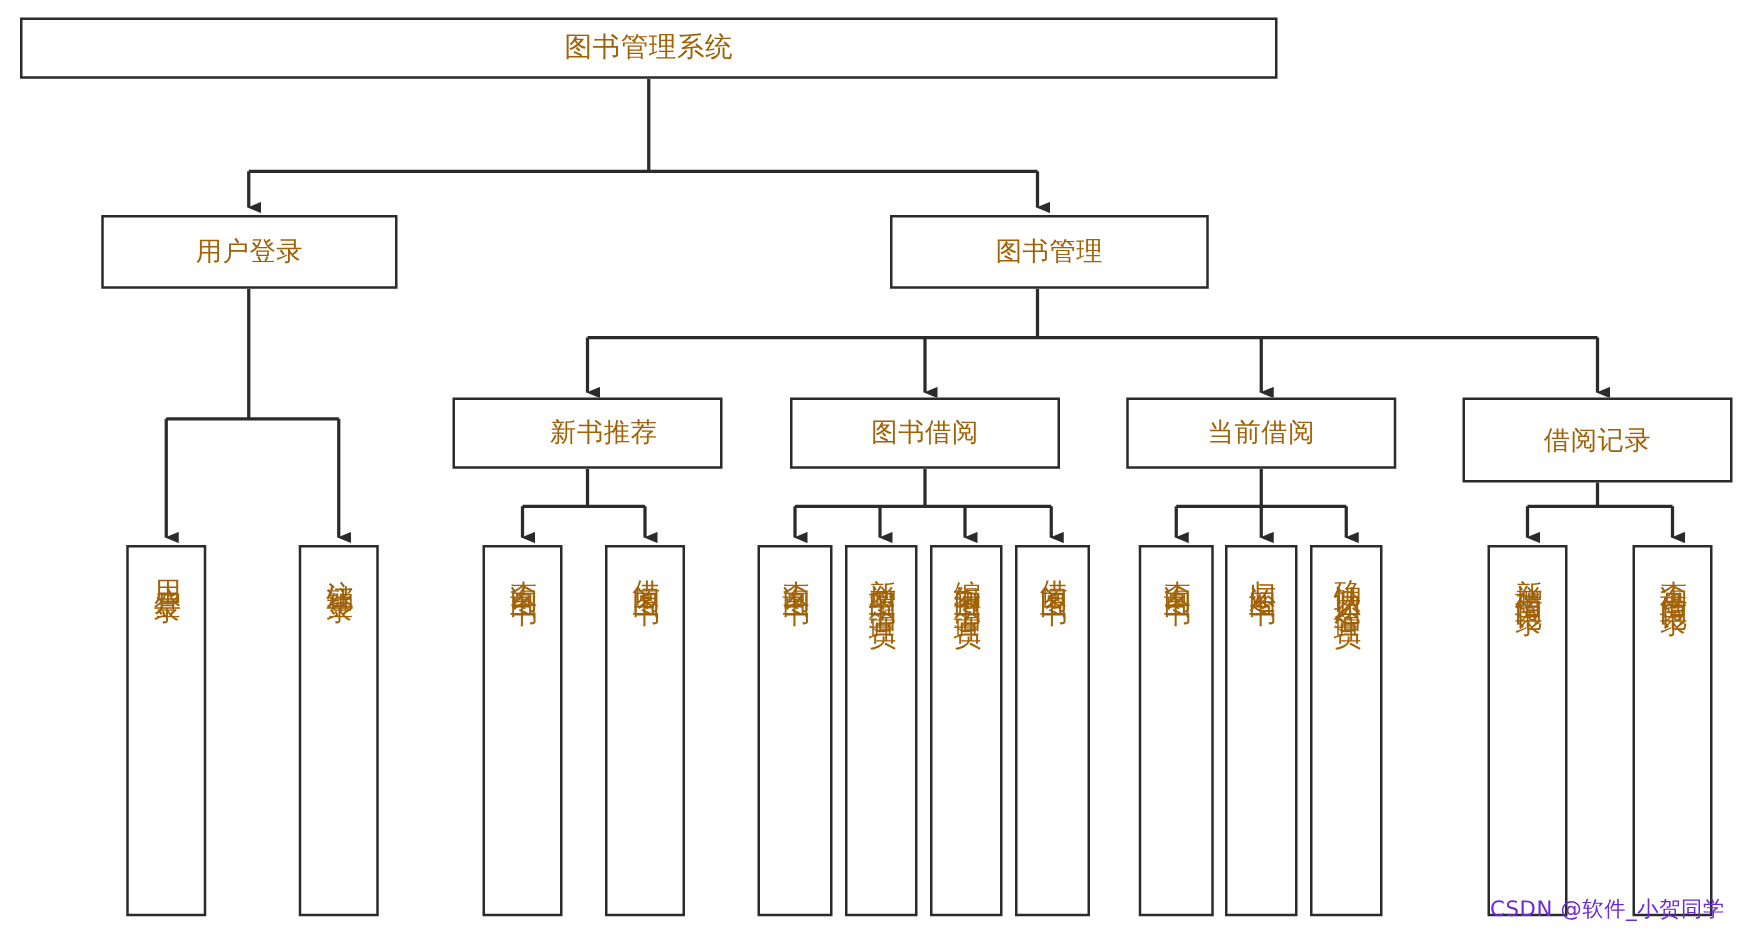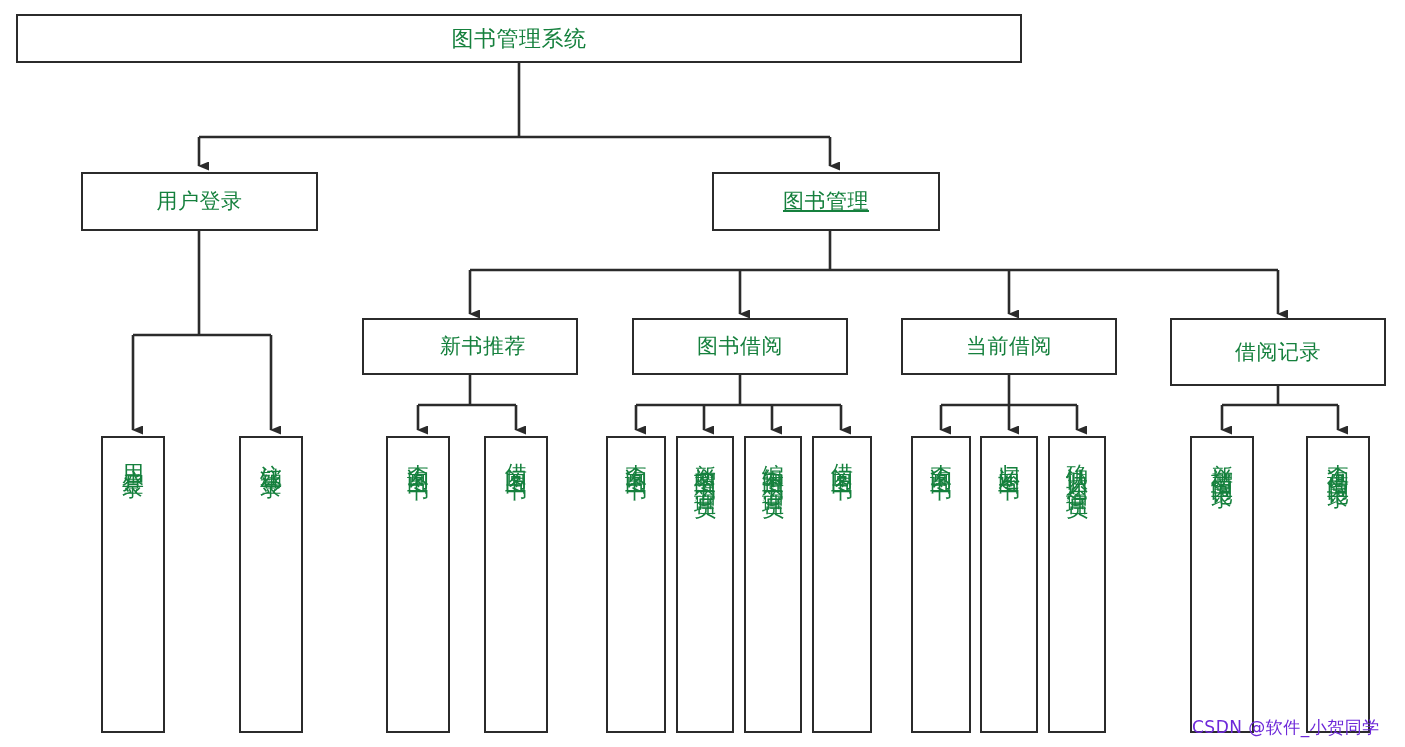--- a/index.html
+++ b/index.html
@@ -25,21 +25,21 @@
     pointer-events: none;
   }
   .node {
     position: absolute;
     box-sizing: border-box;
     border: 2px solid #2b2b2b;
     background: #ffffff;
     display: flex;
     align-items: center;
     justify-content: center;
-    color: #15803d;
+    color: #a16207;
   }
   .node .lbl {
     display: block;
     text-align: center;
     line-height: 1.18;
     white-space: pre;
     letter-spacing: 0.5px;
   }
   
   .node.horiz .lbl {
@@ -129,21 +129,21 @@
   </svg>
 
   <div class="node horiz root" style="left:16px; top:14px; width:1006px; height:49px;">
     <span class="lbl">图书管理系统</span>
   </div>
 
   <div class="node horiz" style="left:81px; top:172px; width:237px; height:59px;">
     <span class="lbl">用户登录</span>
   </div>
 
-  <div class="node horiz" style="left:712px; top:172px; width:228px; height:59px;text-decoration:underline;">
+  <div class="node horiz" style="left:712px; top:172px; width:255px; height:59px;">
     <span class="lbl">图书管理</span>
   </div>
 
   <div class="node horiz" style="left:362px; top:318px; width:216px; height:57px;padding-left:26px;">
     <span class="lbl">新书推荐</span>
   </div>
 
   <div class="node horiz" style="left:901px; top:318px; width:216px; height:57px;">
     <span class="lbl">当前借阅</span>
   </div>

